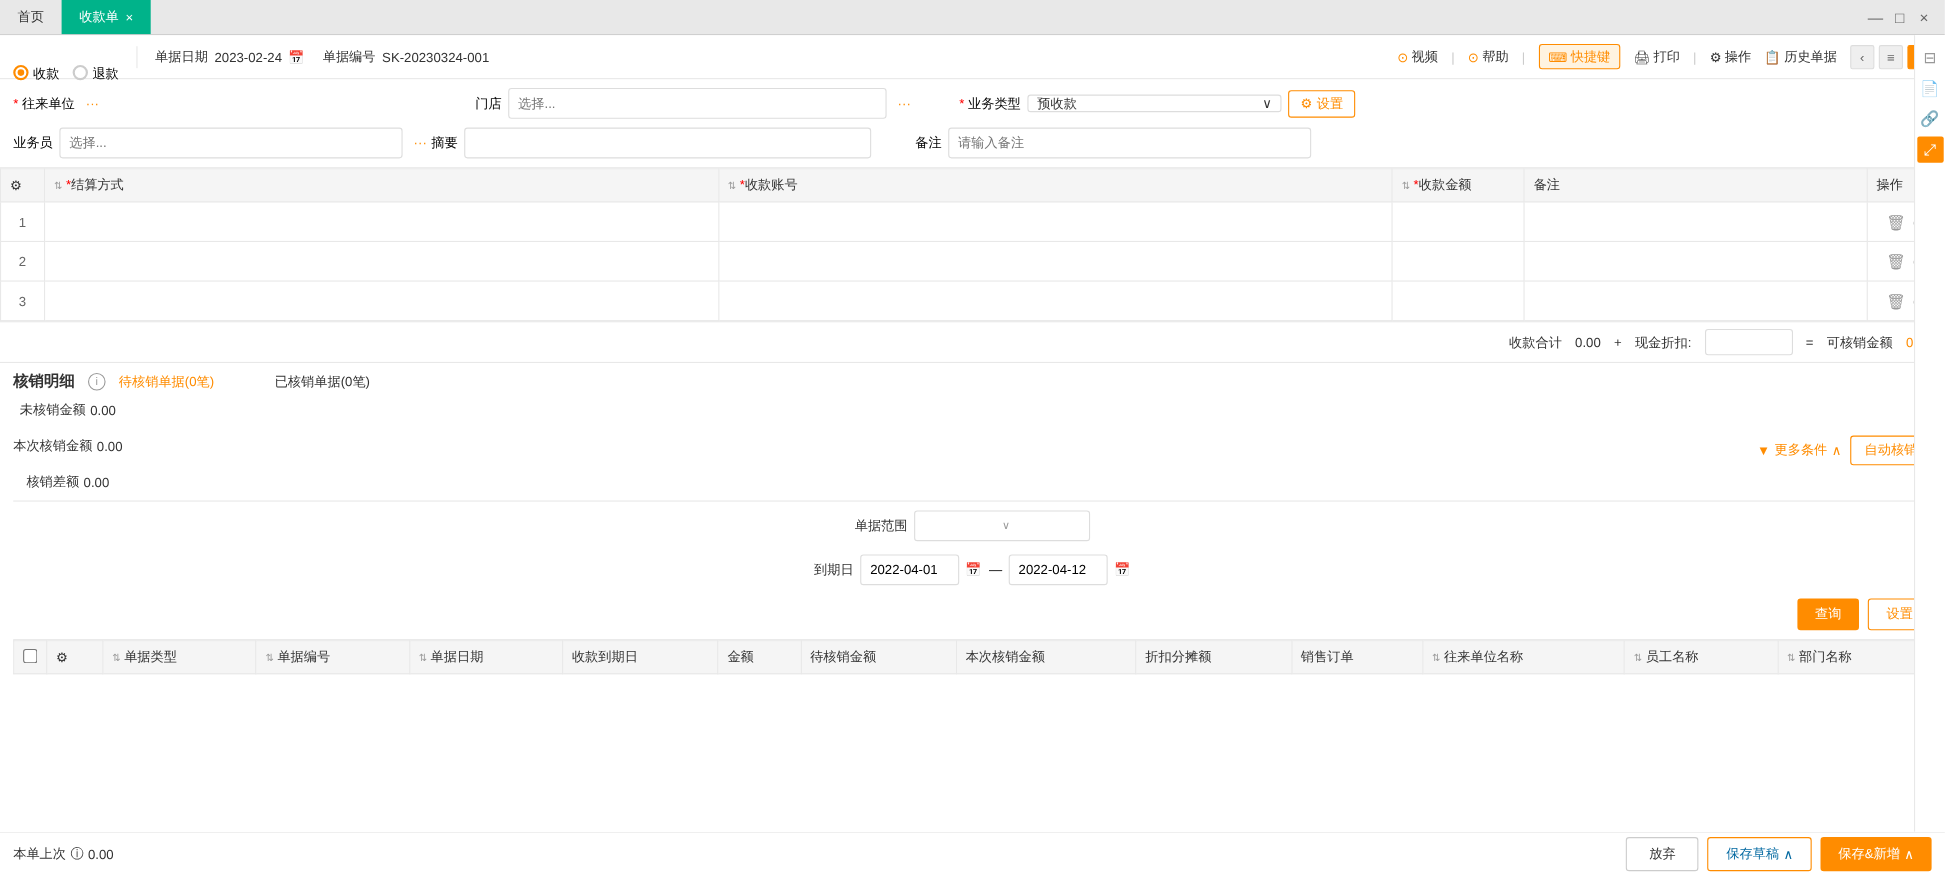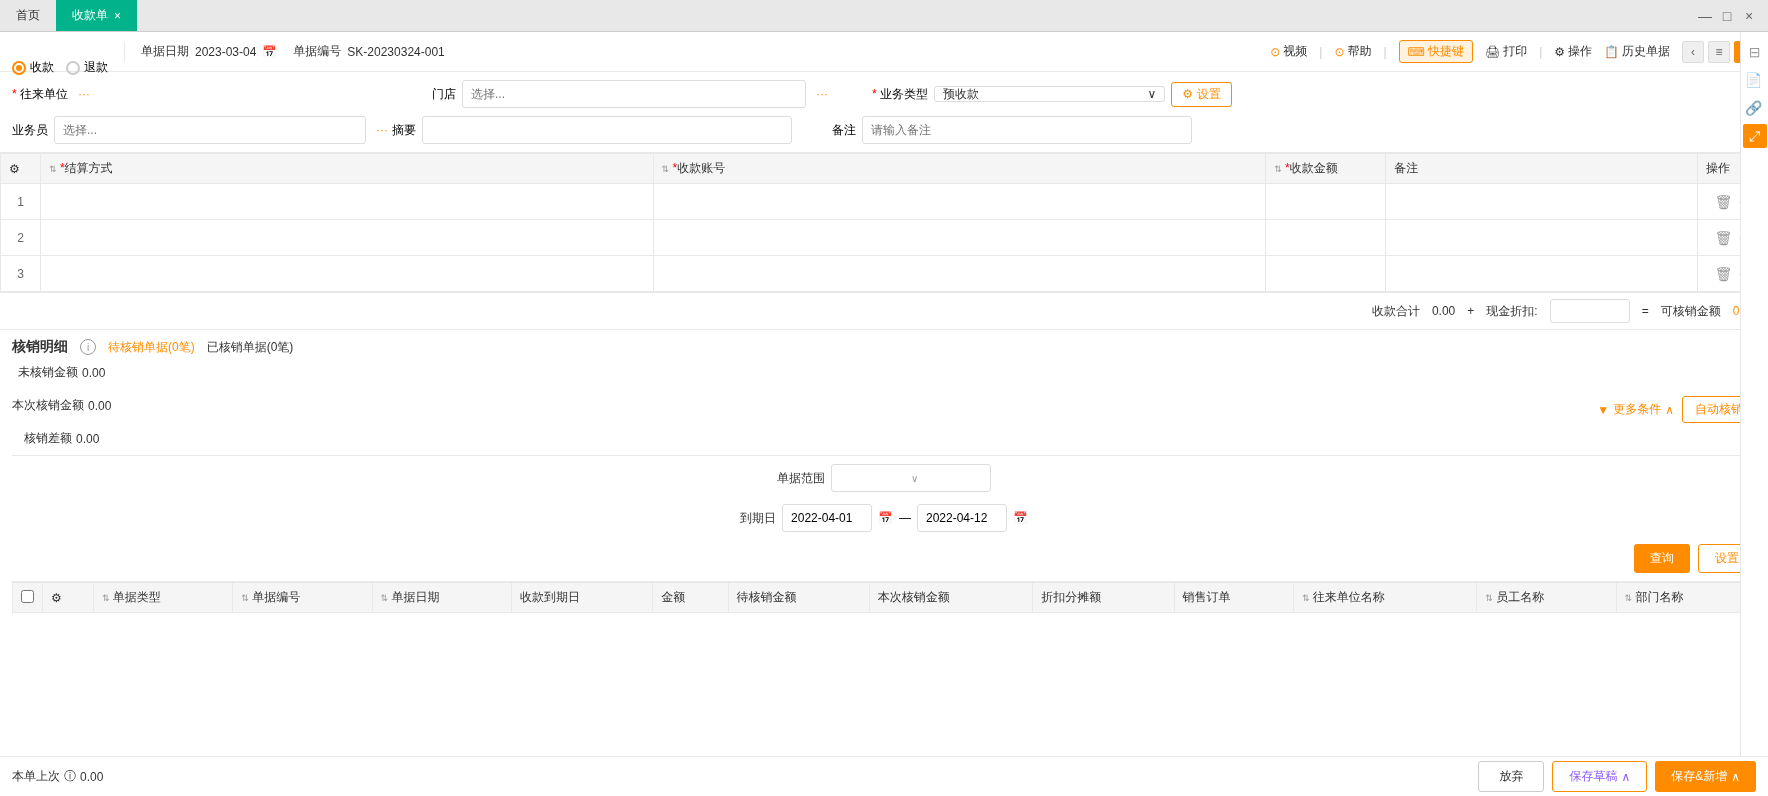--- a/index.html
+++ b/index.html
@@ -74,21 +74,21 @@
       gap: 16px;
       height: 40px;
     }
     .radio-group {
       display: flex;
       gap: 12px;
       align-items: center;
     }
     .radio-item {
       display: flex;
-      align-items: center;
+      align-items: flex-start;
       gap: 4px;
       cursor: pointer;
       margin-top: 32px;
     }
     .radio-dot {
       width: 14px;
       height: 14px;
       border-radius: 50%;
       border: 2px solid #ccc;
       display: flex;
@@ -476,21 +476,21 @@
       background: #fff;
       border: 1px solid #ccc;
       color: #333;
       padding: 6px 20px;
       border-radius: 3px;
       cursor: pointer;
     }
     .btn-save-draft {
       background: #fff;
       border: 1px solid #ff8c00;
-      color: #8b5cf6;
+      color: #0369a1;
       padding: 6px 16px;
       border-radius: 3px;
       cursor: pointer;
       display: flex;
       align-items: center;
       gap: 4px;
     }
     .btn-save-new {
       background: #ff8c00;
       border: none;
@@ -594,21 +594,21 @@
         <span>收款</span>
       </div>
       <div class="radio-item">
         <div class="radio-dot"></div>
         <span>退款</span>
       </div>
     </div>
     <div class="toolbar-divider"></div>
     <div class="toolbar-field">
       <span class="toolbar-label">单据日期</span>
-      <span class="toolbar-value">2023-03-04</span>
+      <span class="toolbar-value">2023-02-24</span>
       <span class="calendar-icon">📅</span>
     </div>
     <div class="toolbar-field">
       <span class="toolbar-label">单据编号</span>
       <span class="toolbar-value">SK-20230324-001</span>
     </div>
     <div class="toolbar-right">
       <div class="toolbar-action">
         <span class="icon">⊙</span>
         <span>视频</span>
@@ -755,21 +755,21 @@
     <span class="summary-equals">=</span>
     <span>可核销金额</span>
     <span class="summary-value">0.00</span>
   </div>
 
   <div class="recon-section">
     <div class="recon-header">
       <span class="recon-title">核销明细</span>
       <div class="recon-info-icon">i</div>
       <span class="recon-tab">待核销单据(0笔)</span>
-      <span style="color:#333; cursor:pointer;">已核销单据(0笔)</span>
+      <span style="color:#333; cursor:pointer;margin-left:43px;">已核销单据(0笔)</span>
     </div>
     <div class="recon-stats-row">
       <div class="recon-stats">
         <div class="stat-item">
           <span>未核销金额</span>
           <span class="stat-value">0.00</span>
         </div>
         <div class="stat-item">
           <span>本次核销金额</span>
           <span class="stat-value">0.00</span>

